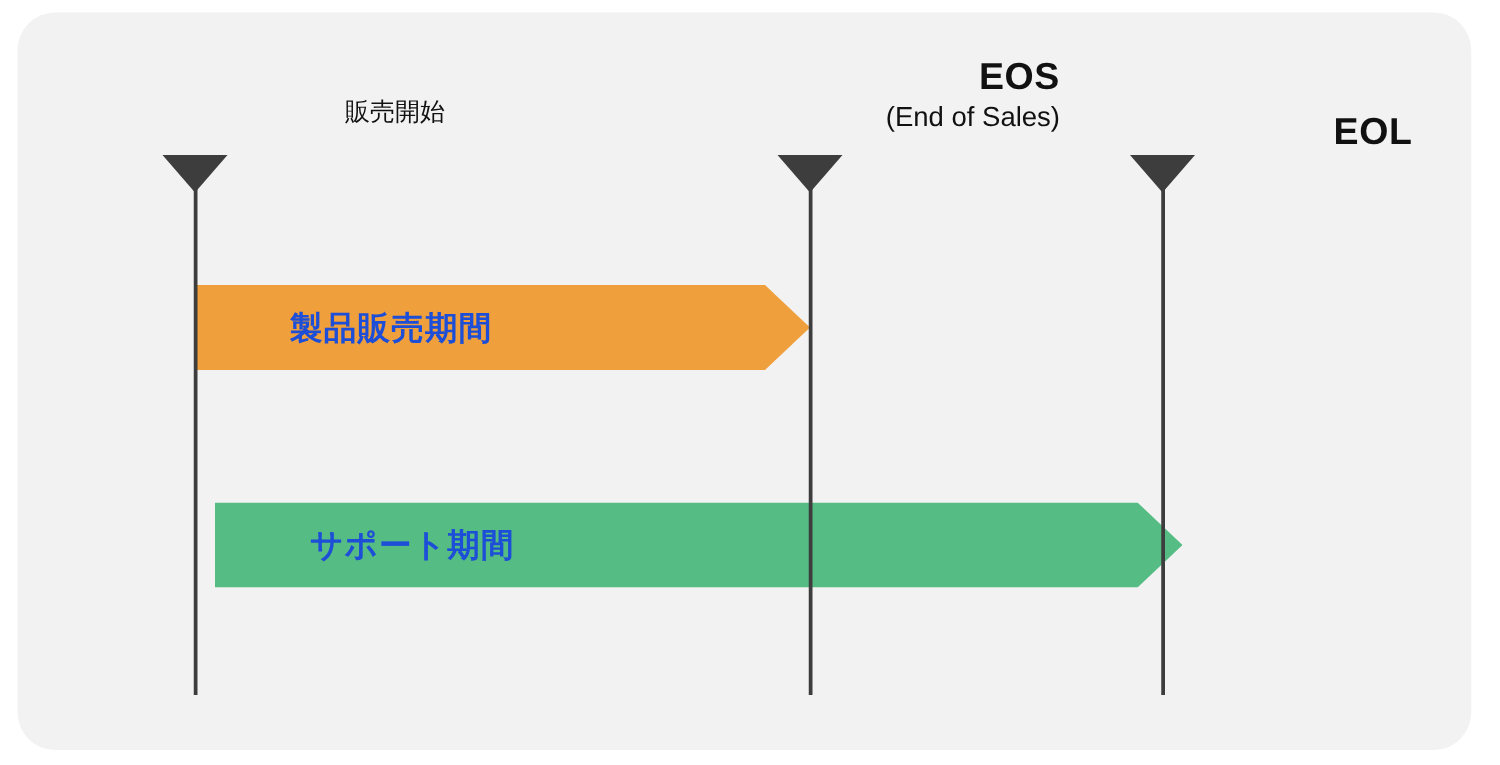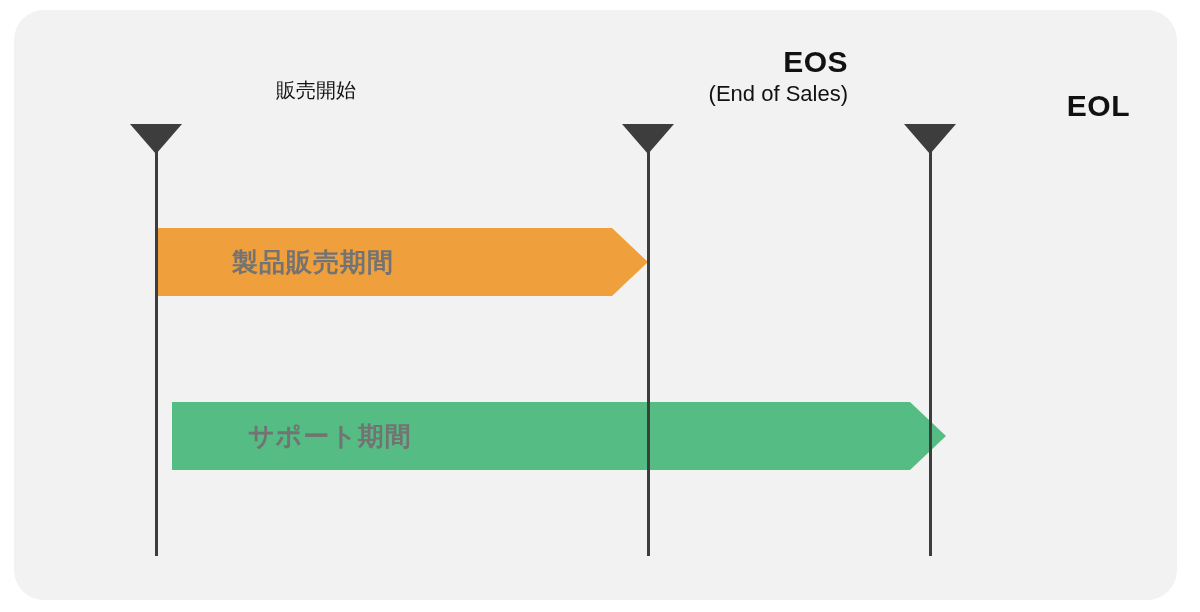--- a/index.html
+++ b/index.html
@@ -110,21 +110,21 @@
   }
   .period-bar .bar-shape {
     position: absolute;
     left: 0;
     top: 0;
     width: 100%;
     height: 100%;
   }
   .period-bar .bar-label {
     position: relative;
-    color: #737373;
+    color: #1d4ed8;
     font-size: 26px;
     font-weight: bold;
     letter-spacing: 1px;
     padding-left: 76px;
     white-space: nowrap;
   }
 
   #bar-sales   { left: 156px; top: 228px; width: 492px; height: 68px; }
   #bar-support { left: 172px; top: 402px; width: 774px; height: 68px; }
 </style>

